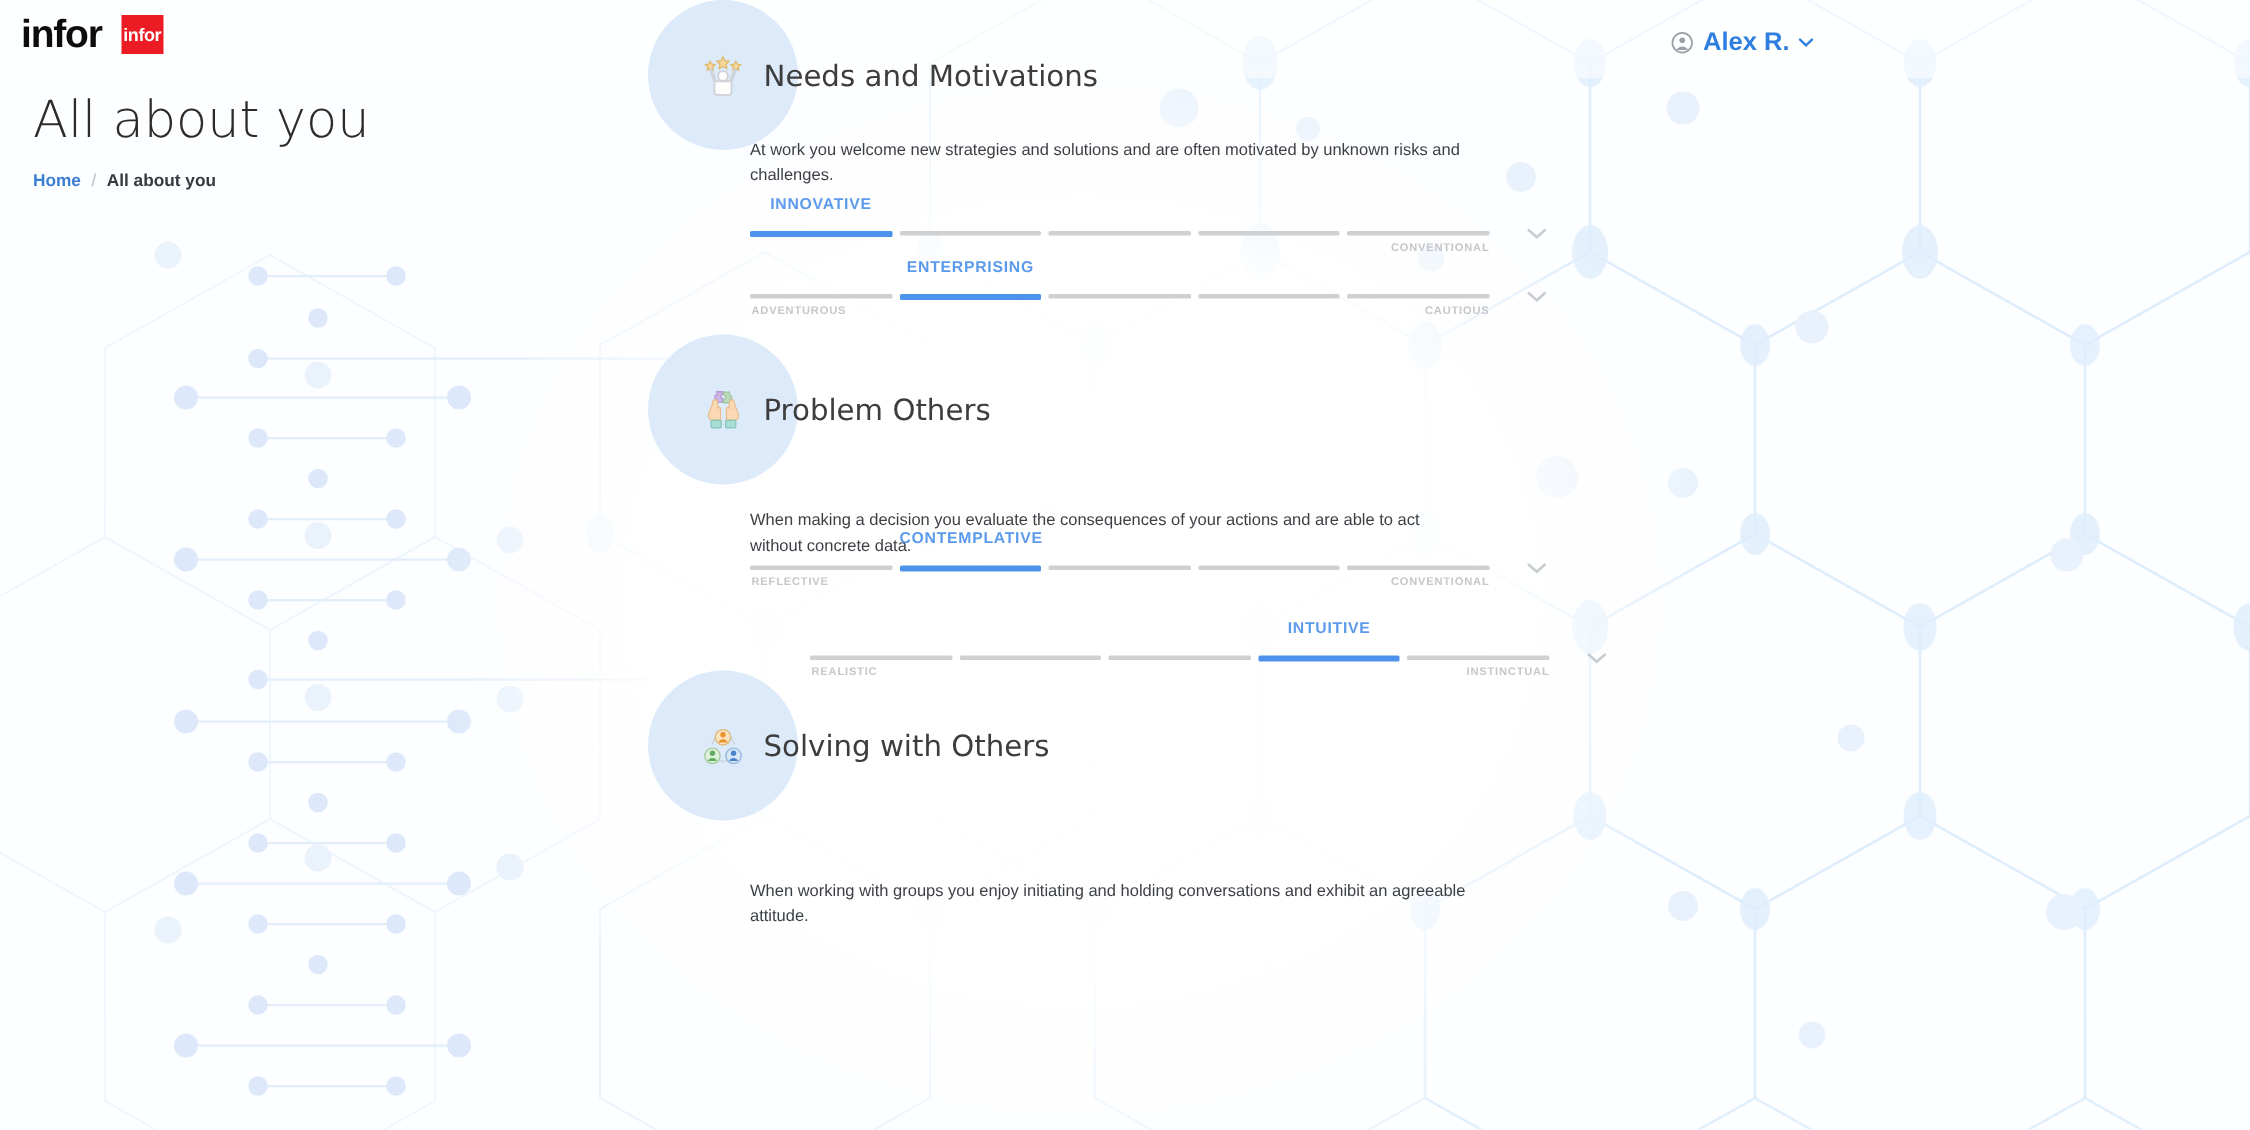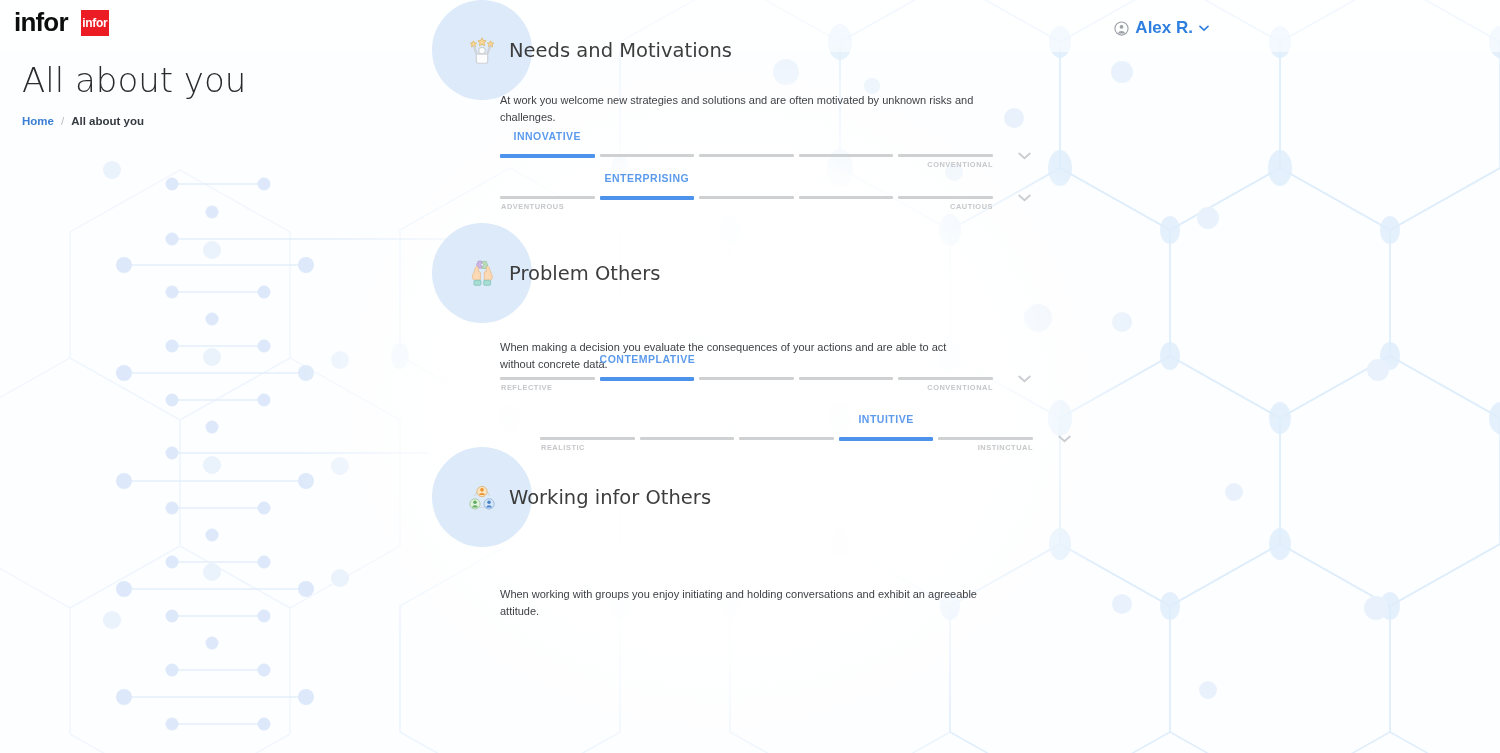--- a/index.html
+++ b/index.html
@@ -404,16 +404,16 @@
       <circle cx="20" cy="13.2" r="5.4" fill="#fbe3c0" stroke="#dcb97f" stroke-width="1"></circle>
       <circle cx="20" cy="11.4" r="1.9" fill="#e8922c"></circle>
       <path d="M16.8 16.9a3.4 3.4 0 0 1 6.4 0z" fill="#e8922c"></path>
       <circle cx="12.6" cy="26.2" r="5.4" fill="#dff0dc" stroke="#a9cda2" stroke-width="1"></circle>
       <circle cx="12.6" cy="24.4" r="1.9" fill="#62ab62"></circle>
       <path d="M9.4 29.9a3.4 3.4 0 0 1 6.4 0z" fill="#62ab62"></path>
       <circle cx="27.4" cy="26.2" r="5.4" fill="#d8e7f7" stroke="#9bb9dd" stroke-width="1"></circle>
       <circle cx="27.4" cy="24.4" r="1.9" fill="#4a85cc"></circle>
       <path d="M24.2 29.9a3.4 3.4 0 0 1 6.4 0z" fill="#4a85cc"></path>
     </svg></div>
-      <div class="sec-title">Working infor Others</div>
+      <div class="sec-title">Solving with Others</div>
       <div class="sec-desc" style="top: 139px;">When working with groups you enjoy initiating and holding conversations and exhibit an agreeable attitude.</div>
     </div>
   </div>
 
 </body></html>

